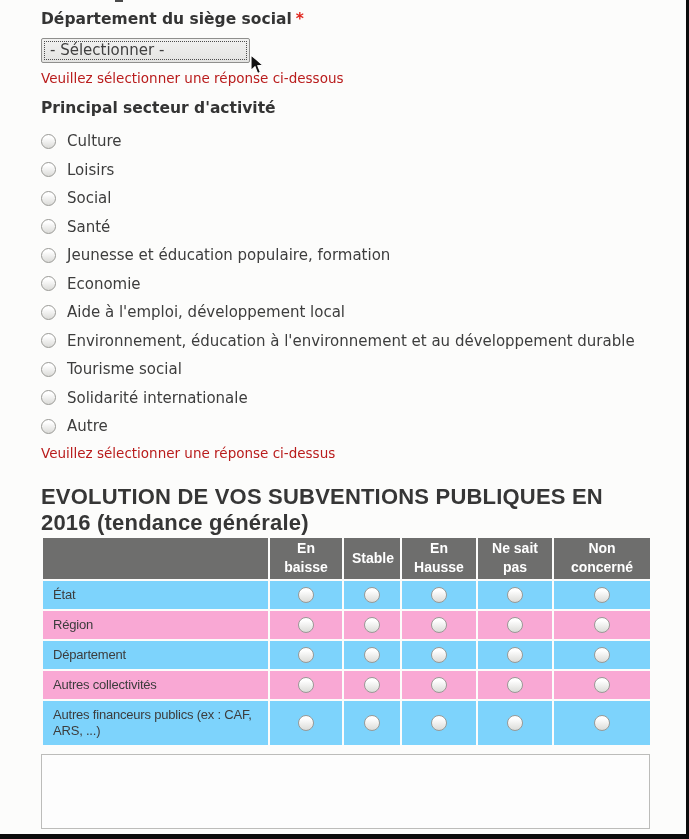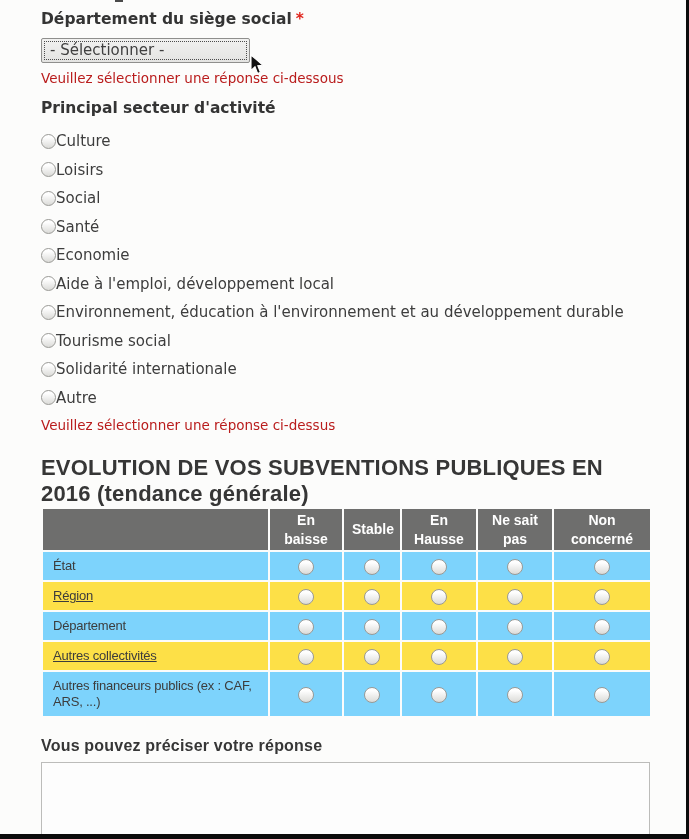--- a/index.html
+++ b/index.html
@@ -31,21 +31,21 @@
     display:flex;align-items:center;
     padding:0 8px;cursor:default;
   }
   .select-box .select-value{font-size:15px;color:#3f3f3f;white-space:nowrap;}
   .helper-below-select{margin-top:7px;margin-bottom:0;}
 
   
   .sector-label{margin-top:13px;}
   .radio-list{margin-top:14px;}
   .radio-item{
-    display:flex;align-items:center;
+    display:flex;align-items:center;gap:11px;
     height:20px;margin-bottom:8.5px;cursor:default;
   }
   .radio{
     flex:0 0 auto;
     width:13px;height:13px;border-radius:50%;
     border:1px solid #9a9a96;
     background:linear-gradient(180deg,#fefefe 20%,#dbdbd8 100%);
     box-shadow:inset 0 1px 1px rgba(255,255,255,.9);
   }
   .radio-text{font-size:15px;color:#3d3d3d;line-height:1.2;}
@@ -69,21 +69,21 @@
     padding:0 8px;
   }
   table.matrix th.corner{padding:0;}
   table.matrix td{vertical-align:middle;}
   table.matrix td.rowlabel{
     font-size:13px;letter-spacing:-0.2px;color:#3c3c3c;line-height:16px;
     padding:6px 10px;text-align:left;
   }
   table.matrix td.cell{text-align:center;height:26px;padding:0;}
   table.matrix tr.odd td{background:#7dd3fc;}
-  table.matrix tr.even td{background:#fde047;text-decoration:underline;}
+  table.matrix tr.even td{background:#f9a8d4;}
   .cell .radio{
     display:inline-block;width:14px;height:14px;vertical-align:middle;
   }
   col.c-label{width:225px;}
   col.c1{width:72px;}  col.c2{width:56px;}
   col.c3{width:74px;}  col.c4{width:74px;}
   col.c5{width:96px;}
 
   
   .precision-label{
@@ -130,20 +130,24 @@
       <span class="radio"></span>
       <span class="radio-text">Loisirs</span>
     </label>
     <label class="radio-item">
       <span class="radio"></span>
       <span class="radio-text">Social</span>
     </label>
     <label class="radio-item">
       <span class="radio"></span>
       <span class="radio-text">Santé</span>
+    </label>
+    <label class="radio-item">
+      <span class="radio"></span>
+      <span class="radio-text">Jeunesse et éducation populaire, formation</span>
     </label>
     <label class="radio-item">
       <span class="radio"></span>
       <span class="radio-text">Economie</span>
     </label>
     <label class="radio-item">
       <span class="radio"></span>
       <span class="radio-text">Aide à l'emploi, développement local</span>
     </label>
     <label class="radio-item">
@@ -222,21 +226,20 @@
         <td class="rowlabel">Autres financeurs publics (ex : CAF, ARS, ...)</td>
         <td class="cell"><span class="radio"></span></td>
         <td class="cell"><span class="radio"></span></td>
         <td class="cell"><span class="radio"></span></td>
         <td class="cell"><span class="radio"></span></td>
         <td class="cell"><span class="radio"></span></td>
       </tr>
     </tbody>
   </table>
 
-  <div class="precision-label">Vous pouvez préciser votre réponse</div>
   <textarea class="precision" style=""></textarea>
 
 </div>
 
 <svg class="cursor" viewBox="0 0 14 21">
   <path d="M1,1 L1,16.5 L5,12.8 L7.6,19.5 L10.4,18.3 L7.8,11.8 L13,11.4 Z" fill="#111111" stroke="#ffffff" stroke-width="1.1"></path>
 </svg>
 
 <div class="top-artifact"></div>
 <div class="edge-right"></div>

